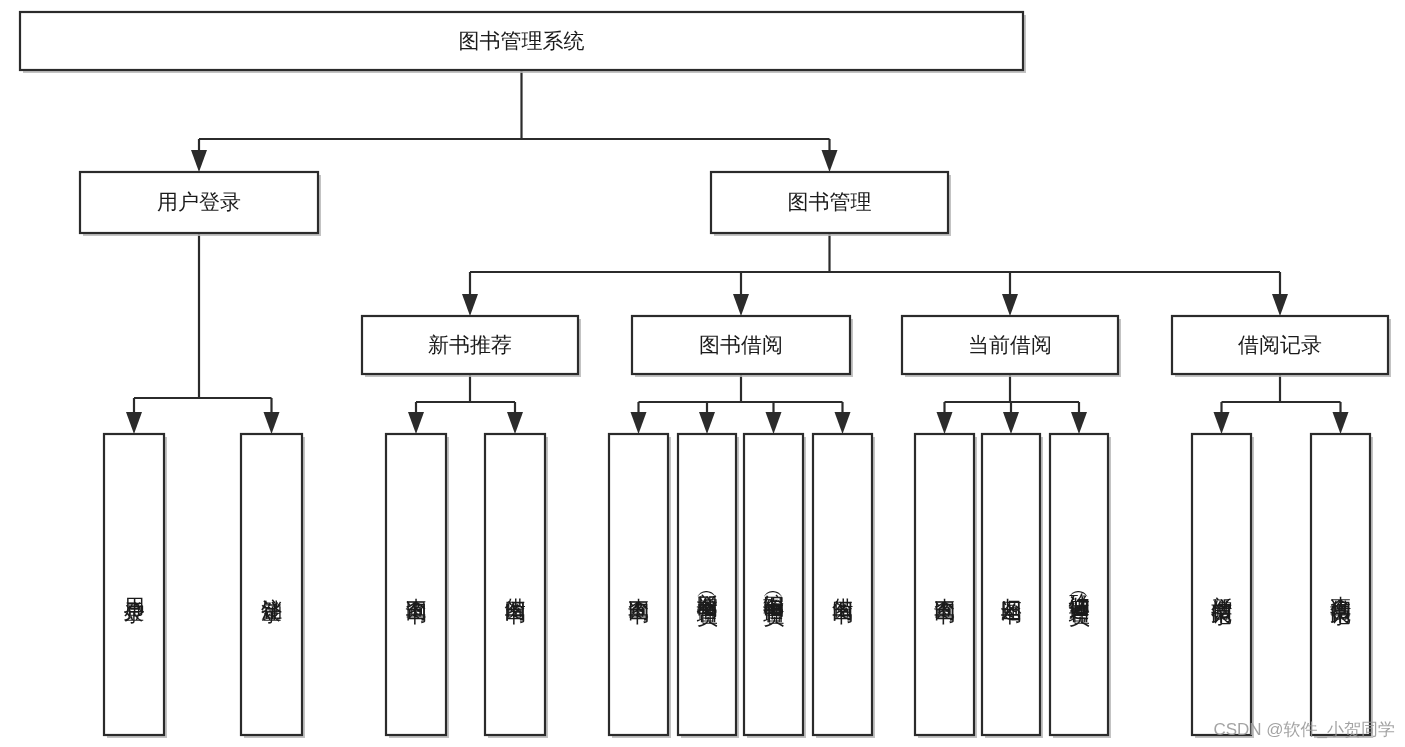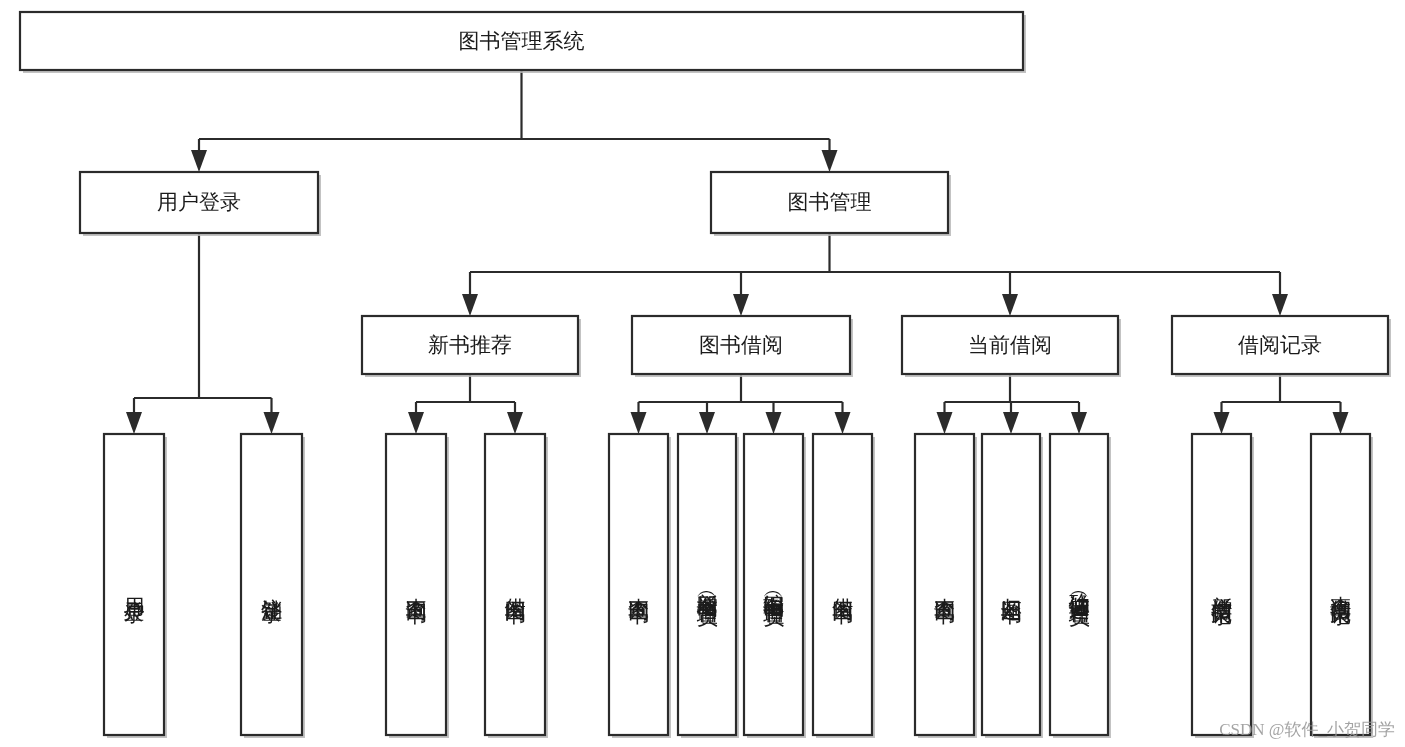--- a/index.html
+++ b/index.html
@@ -69,21 +69,21 @@
     line-height: 1.08;
     letter-spacing: 2px;
     color: #1b1b1b;
     white-space: nowrap;
     text-align: center;
   }
   #watermark {
     position: absolute;
     right: 10px;
     bottom: 6px;
-    font-family: Liberation Serif, serif;
+    font-family: Liberation Sans, sans-serif;
     font-size: 17px;
     color: #9a9a9a;
     opacity: 0.9;
     white-space: nowrap;
     user-select: none;
   }
 </style>
 </head>
 <body>
 

